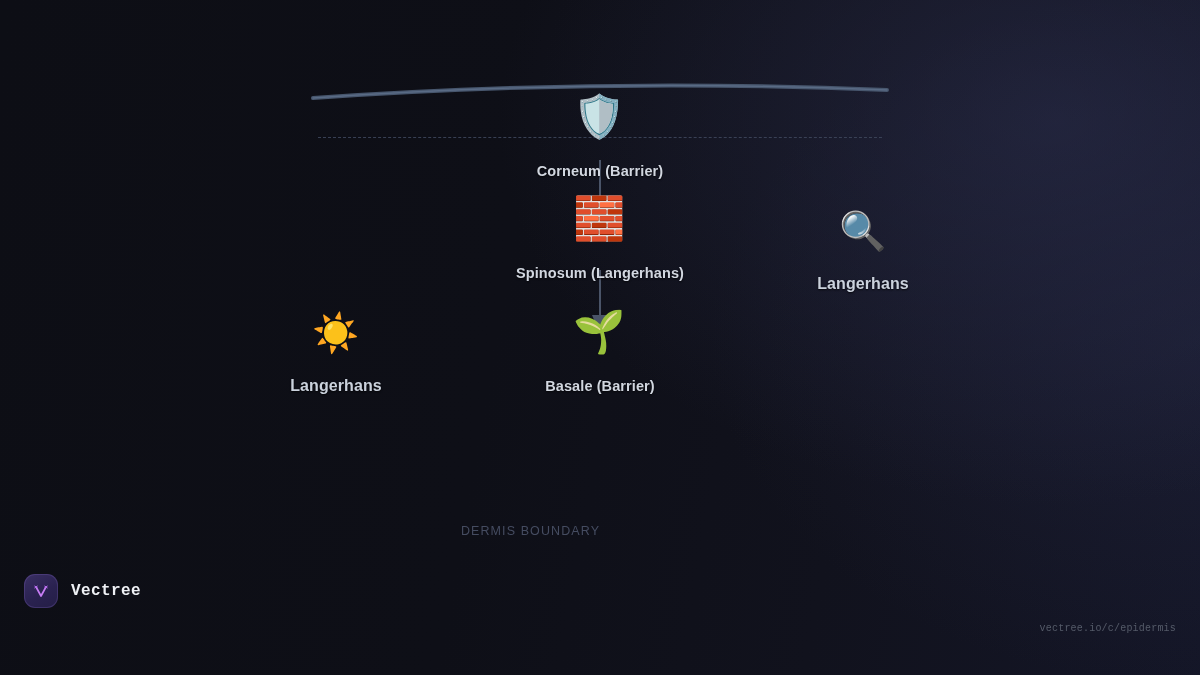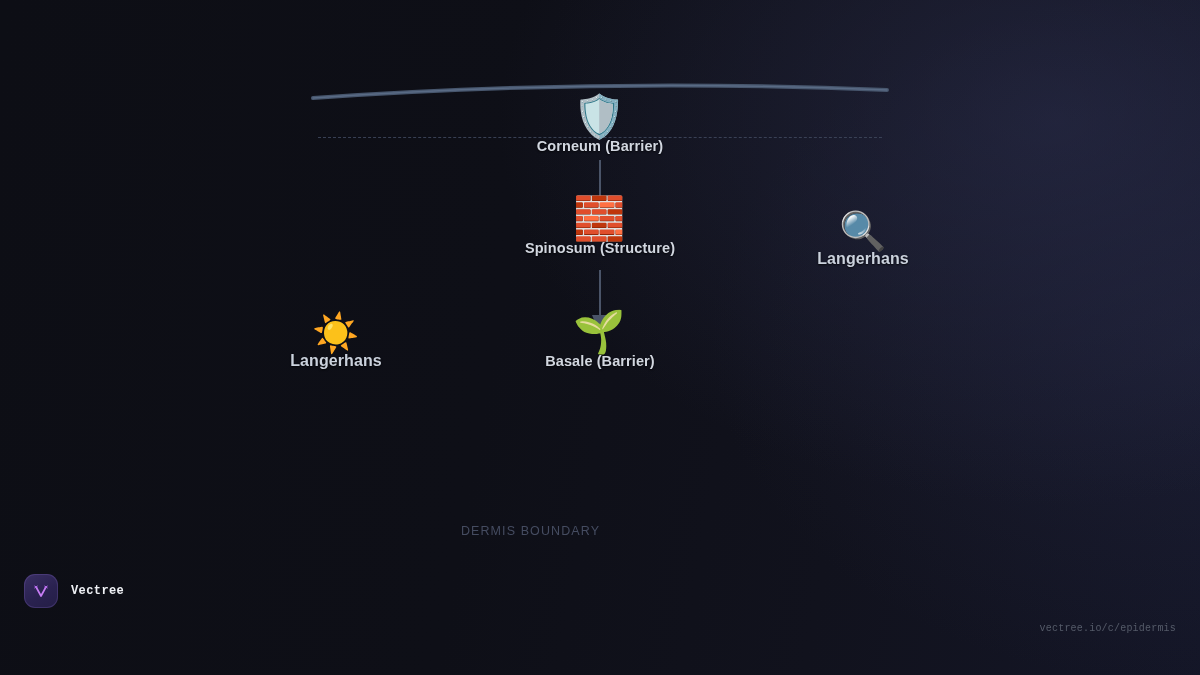--- a/index.html
+++ b/index.html
@@ -64,21 +64,21 @@
     align-items: center;
     transform: translate(-50%, 0);
     white-space: nowrap;
   }
   .node .glyph {
     line-height: 1;
     display: block;
     font-family: "DejaVu Sans", sans-serif;
   }
   .node .label {
-    margin-top: 0;
+    margin-top: 25px;
     color: #d2d7e0;
     text-shadow: 0 1px 2px rgba(0,0,0,0.75);
     text-align: right;
   }
 
   .node-primary .glyph { font-size: 42px; }
   .node-primary .label {
     font-size: 14.5px;
     font-weight: bold;
     letter-spacing: 0.1px;
@@ -119,21 +119,21 @@
     border-radius: 11px;
     background: linear-gradient(150deg, #3a2f63 0%, #2a2250 55%, #241e46 100%);
     box-shadow: inset 0 0 0 1px rgba(150,120,220,0.22);
     display: flex;
     align-items: center;
     justify-content: center;
   }
   .brand-name {
     color: #eef0f4;
     font-family: "Liberation Mono", monospace;
-    font-size: 12px;
+    font-size: 16px;
     font-weight: bold;
     letter-spacing: 0.4px;
   }
   .page-slug {
     position: absolute;
     left: 24px;
     top: 612px;
     color: #ffffff;
     font-family: "Liberation Mono", monospace;
     font-size: 37px;
@@ -173,21 +173,21 @@
     </g>
   </svg>
 
   <div class="node node-primary" style="left:600px; top:96px;">
     <span class="glyph">🛡️</span>
     <span class="label">Corneum (Barrier)</span>
   </div>
 
   <div class="node node-primary" style="left:600px; top:198px;">
     <span class="glyph">🧱</span>
-    <span class="label">Spinosum (Structure)</span>
+    <span class="label">Spinosum (Langerhans)</span>
   </div>
 
   <div class="node node-primary" style="left:600px; top:311px;">
     <span class="glyph">🌱</span>
     <span class="label">Basale (Barrier)</span>
   </div>
 
   <div class="node node-secondary" style="left:863px; top:212px;">
     <span class="glyph">🔍</span>
     <span class="label">Langerhans</span>

